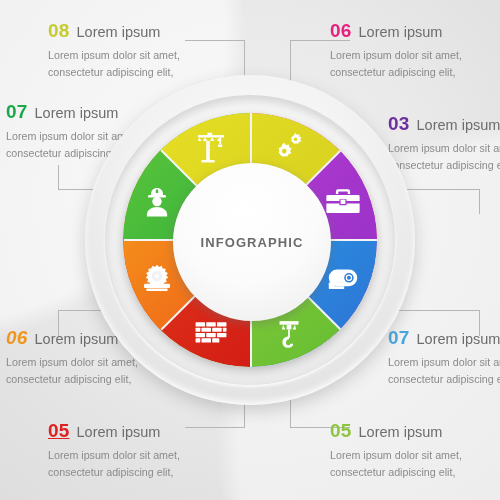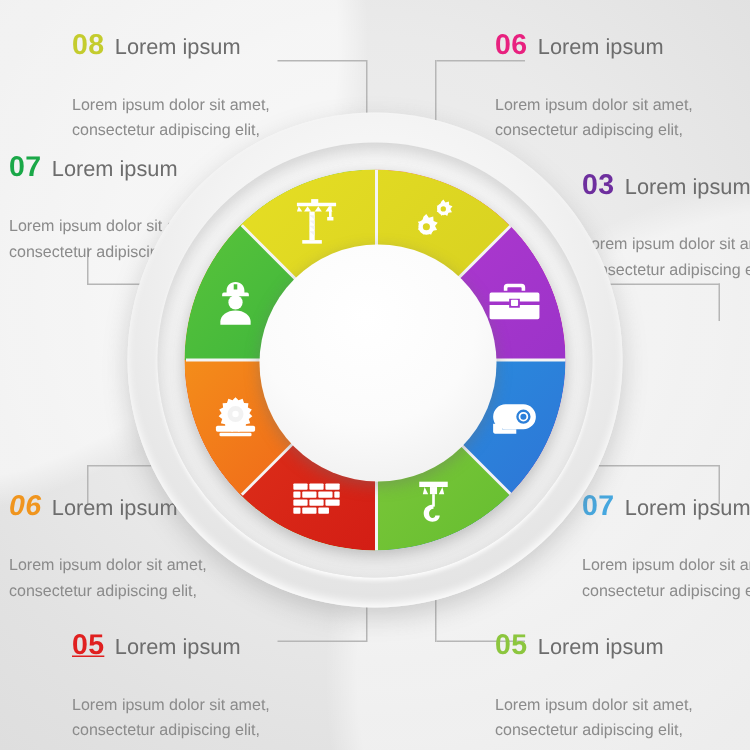--- a/index.html
+++ b/index.html
@@ -24,21 +24,21 @@
   
   .conn{position:absolute;pointer-events:none;}
   .conn .h{position:absolute;height:1px;background:#b6b6b6;}
   .conn .v{position:absolute;width:1px;background:#b6b6b6;}
 
   
   .lbl{position:absolute;width:186px;}
   .lbl .hd{display:flex;align-items:baseline;gap:7px;white-space:nowrap;text-align:center;}
   .lbl .num{font-size:19px;font-weight:bold;letter-spacing:.2px;}
   .lbl .ttl{font-size:14.5px;color:#6d6d6d;}
-  .lbl .body{margin-top:20px;font-size:10.7px;line-height:1.55;color:#8b8b8b;}
+  .lbl .body{margin-top:5px;font-size:10.7px;line-height:1.55;color:#8b8b8b;}
   .lbl.right{text-align:left;}
 
   
   #wheel{position:absolute;left:85px;top:75px;width:330px;height:330px;}
   .ring-outer{
     position:absolute;inset:0;border-radius:50%;
     background:radial-gradient(circle at 50% 32%, #fdfdfd 0%, #f3f3f3 40%, #e6e6e6 72%, #dcdcdc 100%);
     box-shadow:0 6px 16px rgba(120,120,120,.32), inset 0 -3px 6px rgba(255,255,255,.9);
   }
   .ring-groove{
@@ -220,20 +220,21 @@
         <div class="divider" style="transform: rotate(45deg);"></div>
         <div class="divider" style="transform: rotate(90deg);"></div>
         <div class="divider" style="transform: rotate(135deg);"></div>
         <div class="divider" style="transform: rotate(180deg);"></div>
         <div class="divider" style="transform: rotate(225deg);"></div>
         <div class="divider" style="transform: rotate(270deg);"></div>
         <div class="divider" style="transform: rotate(315deg);"></div>
       </div>
 
     <div class="hub">
+      <div class="l2">INFOGRAPHIC</div>
     </div>
 
     <div id="icons">
         <div class="icon" style="left: 203.651px; top: 71.6882px;">
           <svg viewBox="0 0 64 64">
             <path d="M24 30a9 9 0 100 18 9 9 0 000-18zm0 13a4 4 0 110-8 4 4 0 010 8z"></path>
             <path d="M24 26l3.5 1.6 2.6-2.8 1.6 3.8 3.8-.4-1.3 3.6 3.2 2.1-3.2 2.1 1.3 3.6-3.8-.4-1.6 3.8-2.6-2.8L24 42l-3.5 1.6-2.6-2.8-1.6 3.8-3.8-.4 1.3-3.6L10.6 38l3.2-2.1-1.3-3.6 3.8.4 1.6-3.8 2.6 2.8z" opacity="0"></path>
             <path d="M23.9 24.8l2.9 4.1 4.9-1.3.4 5 4.7 1.8-3.1 3.9 2.3 4.5-5 .6-1.7 4.7-4.2-2.7-4.4 2.4-1.4-4.8-4.9-.9 2.6-4.3-2.6-4.3 4.9-.9 1.4-4.8zm.1 6.2a7 7 0 100 14 7 7 0 000-14z"></path>
             <path d="M43 12a7 7 0 100 14 7 7 0 000-14zm0 10a3 3 0 110-6 3 3 0 010 6z"></path>
             <path d="M43.1 8.5l2.3 3.2 3.9-1 .3 4 3.7 1.4-2.4 3 1.8 3.6-4 .5-1.3 3.7-3.3-2.1-3.5 1.9-1.1-3.8-3.9-.7 2.1-3.4-2.1-3.4 3.9-.7 1.1-3.8zm-.1 4.9a5.5 5.5 0 100 11 5.5 5.5 0 000-11z"></path>

